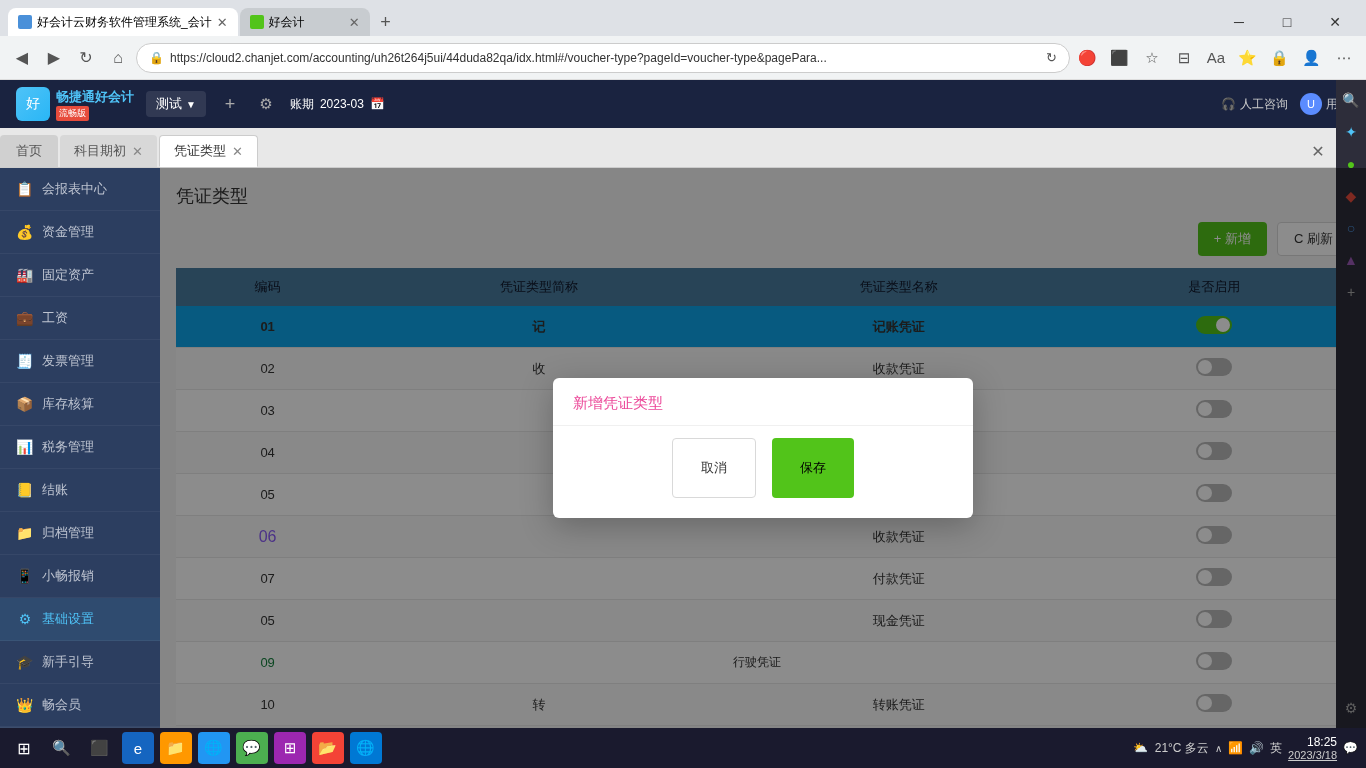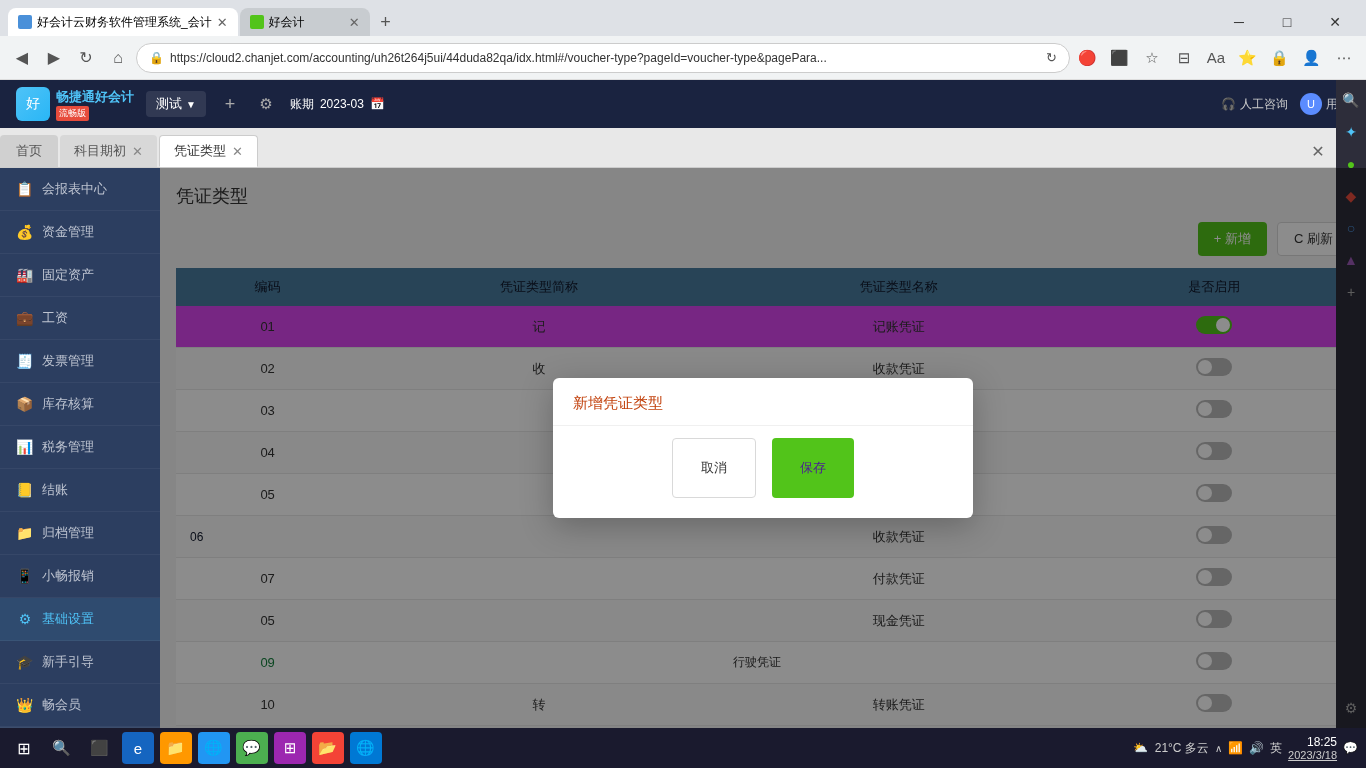--- a/index.html
+++ b/index.html
@@ -194,21 +194,21 @@
         <table style="width:100%;border-collapse:collapse;background:#fff;">
           <thead>
             <tr style="background:#4a7c9e;color:#0f172a;">
               <th style="padding:10px 14px;text-align:center;font-size:13px;font-weight:normal;">编码</th>
               <th style="padding:10px 14px;text-align:center;font-size:13px;font-weight:normal;">凭证类型简称</th>
               <th style="padding:10px 14px;text-align:center;font-size:13px;font-weight:normal;">凭证类型名称</th>
               <th style="padding:10px 14px;text-align:center;font-size:13px;font-weight:normal;">是否启用</th>
             </tr>
           </thead>
           <tbody id="table-body">
-          <tr style="border-bottom: 1px solid rgb(232, 232, 232); background: #d946ef;">
+          <tr style="border-bottom: 1px solid rgb(232, 232, 232); background: #0ea5e9; font-weight: bold;">
                 <td style="padding: 10px 14px; text-align: center; font-size: 13px; color: rgb(51, 51, 51);">01</td>
                 <td style="padding: 10px 14px; text-align: center; font-size: 13px; color: rgb(51, 51, 51);">记</td>
                 <td style="padding: 10px 14px; text-align: center; font-size: 13px; color: rgb(51, 51, 51);">记账凭证</td>
                 <td style="padding: 10px 14px; text-align: center;"><span style="display: inline-block; width: 36px; height: 18px; border-radius: 9px; position: relative; cursor: pointer; background: rgb(82, 196, 26);"><span style="position: absolute; top: 2px; width: 14px; height: 14px; border-radius: 50%; background: rgb(255, 255, 255); left: 20px; transition: left 0.2s;"></span></span></td>
               </tr>
               <tr style="border-bottom: 1px solid rgb(232, 232, 232); background: rgb(250, 250, 250);">
                 <td style="padding: 10px 14px; text-align: center; font-size: 13px; color: rgb(51, 51, 51);">02</td>
                 <td style="padding: 10px 14px; text-align: center; font-size: 13px; color: rgb(51, 51, 51);">收</td>
                 <td style="padding: 10px 14px; text-align: center; font-size: 13px; color: rgb(51, 51, 51);">收款凭证</td>
                 <td style="padding: 10px 14px; text-align: center;"><span style="display: inline-block; width: 36px; height: 18px; border-radius: 9px; position: relative; cursor: pointer; background: rgb(187, 187, 187);"><span style="position: absolute; top: 2px; width: 14px; height: 14px; border-radius: 50%; background: rgb(255, 255, 255); left: 2px; transition: left 0.2s;"></span></span></td>
@@ -225,21 +225,21 @@
                 <td style="padding: 10px 14px; text-align: center; font-size: 13px; color: rgb(51, 51, 51);">收款凭证</td>
                 <td style="padding: 10px 14px; text-align: center;"><span style="display: inline-block; width: 36px; height: 18px; border-radius: 9px; position: relative; cursor: pointer; background: rgb(187, 187, 187);"><span style="position: absolute; top: 2px; width: 14px; height: 14px; border-radius: 50%; background: rgb(255, 255, 255); left: 2px; transition: left 0.2s;"></span></span></td>
               </tr>
               <tr style="border-bottom: 1px solid rgb(232, 232, 232); background: rgb(255, 255, 255);">
                 <td style="padding: 10px 14px; text-align: center; font-size: 13px; color: rgb(51, 51, 51);">05</td>
                 <td style="padding: 10px 14px; text-align: center; font-size: 13px; color: rgb(51, 51, 51);"></td>
                 <td style="padding: 10px 14px; text-align: center; font-size: 13px; color: rgb(51, 51, 51);">付款凭证</td>
                 <td style="padding: 10px 14px; text-align: center;"><span style="display: inline-block; width: 36px; height: 18px; border-radius: 9px; position: relative; cursor: pointer; background: rgb(187, 187, 187);"><span style="position: absolute; top: 2px; width: 14px; height: 14px; border-radius: 50%; background: rgb(255, 255, 255); left: 2px; transition: left 0.2s;"></span></span></td>
               </tr>
               <tr style="border-bottom: 1px solid rgb(232, 232, 232); background: rgb(250, 250, 250);">
-                <td style="padding: 10px 14px; text-align: left; font-size: 12px; color: #0f172a;">06</td>
+                <td style="padding: 10px 14px; text-align: center; font-size: 16px; color: #8b5cf6;">06</td>
                 <td style="padding: 10px 14px; text-align: center; font-size: 13px; color: rgb(51, 51, 51);"></td>
                 <td style="padding: 10px 14px; text-align: center; font-size: 13px; color: rgb(51, 51, 51);">收款凭证</td>
                 <td style="padding: 10px 14px; text-align: center;"><span style="display: inline-block; width: 36px; height: 18px; border-radius: 9px; position: relative; cursor: pointer; background: rgb(187, 187, 187);"><span style="position: absolute; top: 2px; width: 14px; height: 14px; border-radius: 50%; background: rgb(255, 255, 255); left: 2px; transition: left 0.2s;"></span></span></td>
               </tr>
               <tr style="border-bottom: 1px solid rgb(232, 232, 232); background: rgb(255, 255, 255);">
                 <td style="padding: 10px 14px; text-align: center; font-size: 13px; color: rgb(51, 51, 51);">07</td>
                 <td style="padding: 10px 14px; text-align: center; font-size: 13px; color: rgb(51, 51, 51);"></td>
                 <td style="padding: 10px 14px; text-align: center; font-size: 13px; color: rgb(51, 51, 51);">付款凭证</td>
                 <td style="padding: 10px 14px; text-align: center;"><span style="display: inline-block; width: 36px; height: 18px; border-radius: 9px; position: relative; cursor: pointer; background: rgb(187, 187, 187);"><span style="position: absolute; top: 2px; width: 14px; height: 14px; border-radius: 50%; background: rgb(255, 255, 255); left: 2px; transition: left 0.2s;"></span></span></td>
               </tr>
@@ -259,26 +259,26 @@
                 <td style="padding: 10px 14px; text-align: center; font-size: 13px; color: rgb(51, 51, 51);">10</td>
                 <td style="padding: 10px 14px; text-align: center; font-size: 13px; color: rgb(51, 51, 51);">转</td>
                 <td style="padding: 10px 14px; text-align: center; font-size: 13px; color: rgb(51, 51, 51);">转账凭证</td>
                 <td style="padding: 10px 14px; text-align: center;"><span style="display: inline-block; width: 36px; height: 18px; border-radius: 9px; position: relative; cursor: pointer; background: rgb(187, 187, 187);"><span style="position: absolute; top: 2px; width: 14px; height: 14px; border-radius: 50%; background: rgb(255, 255, 255); left: 2px; transition: left 0.2s;"></span></span></td>
               </tr>
             </tbody>
         </table>
 
         <div style="position:absolute;top:0;left:0;right:0;bottom:0;background:rgba(0,0,0,0.45);z-index:100;display:flex;align-items:center;justify-content:center;">
           <div style="background:#fff;border-radius:6px;width:420px;overflow:hidden;box-shadow:0 8px 32px rgba(0,0,0,0.25);">
-            <div style="padding:16px 20px 12px;font-size:15px;font-weight:500;color:#c2410c;border-bottom:1px solid #f0f0f0;">
+            <div style="padding:16px 20px 12px;font-size:15px;font-weight:500;color:#ec4899;border-bottom:1px solid #f0f0f0;">
               <span>新增凭证类型</span>
             </div>
             <div style="padding:12px 20px 20px;display:flex;justify-content:center;gap:16px;">
               <button style="background:#fff;color:#333;border:1px solid #d9d9d9;padding:7px 28px;border-radius:4px;cursor:pointer;font-size:13px;">取消</button>
-              <button style="background:#52c41a;color:#4c1d95;border:none;padding:21px 28px;border-radius:4px;cursor:pointer;font-size:13px;">保存</button>
+              <button style="background:#52c41a;color:#000000;border:none;padding:21px 28px;border-radius:4px;cursor:pointer;font-size:13px;">保存</button>
             </div>
           </div>
         </div>
       </div>
     </div>
   </div>
 </div>
 
 <div style="height:40px;background:#1a1a2e;display:flex;align-items:center;padding:0 8px;gap:6px;position:relative;">
   <div style="width:32px;height:32px;display:flex;align-items:center;justify-content:center;color:#fff;font-size:16px;cursor:pointer;">⊞</div>

